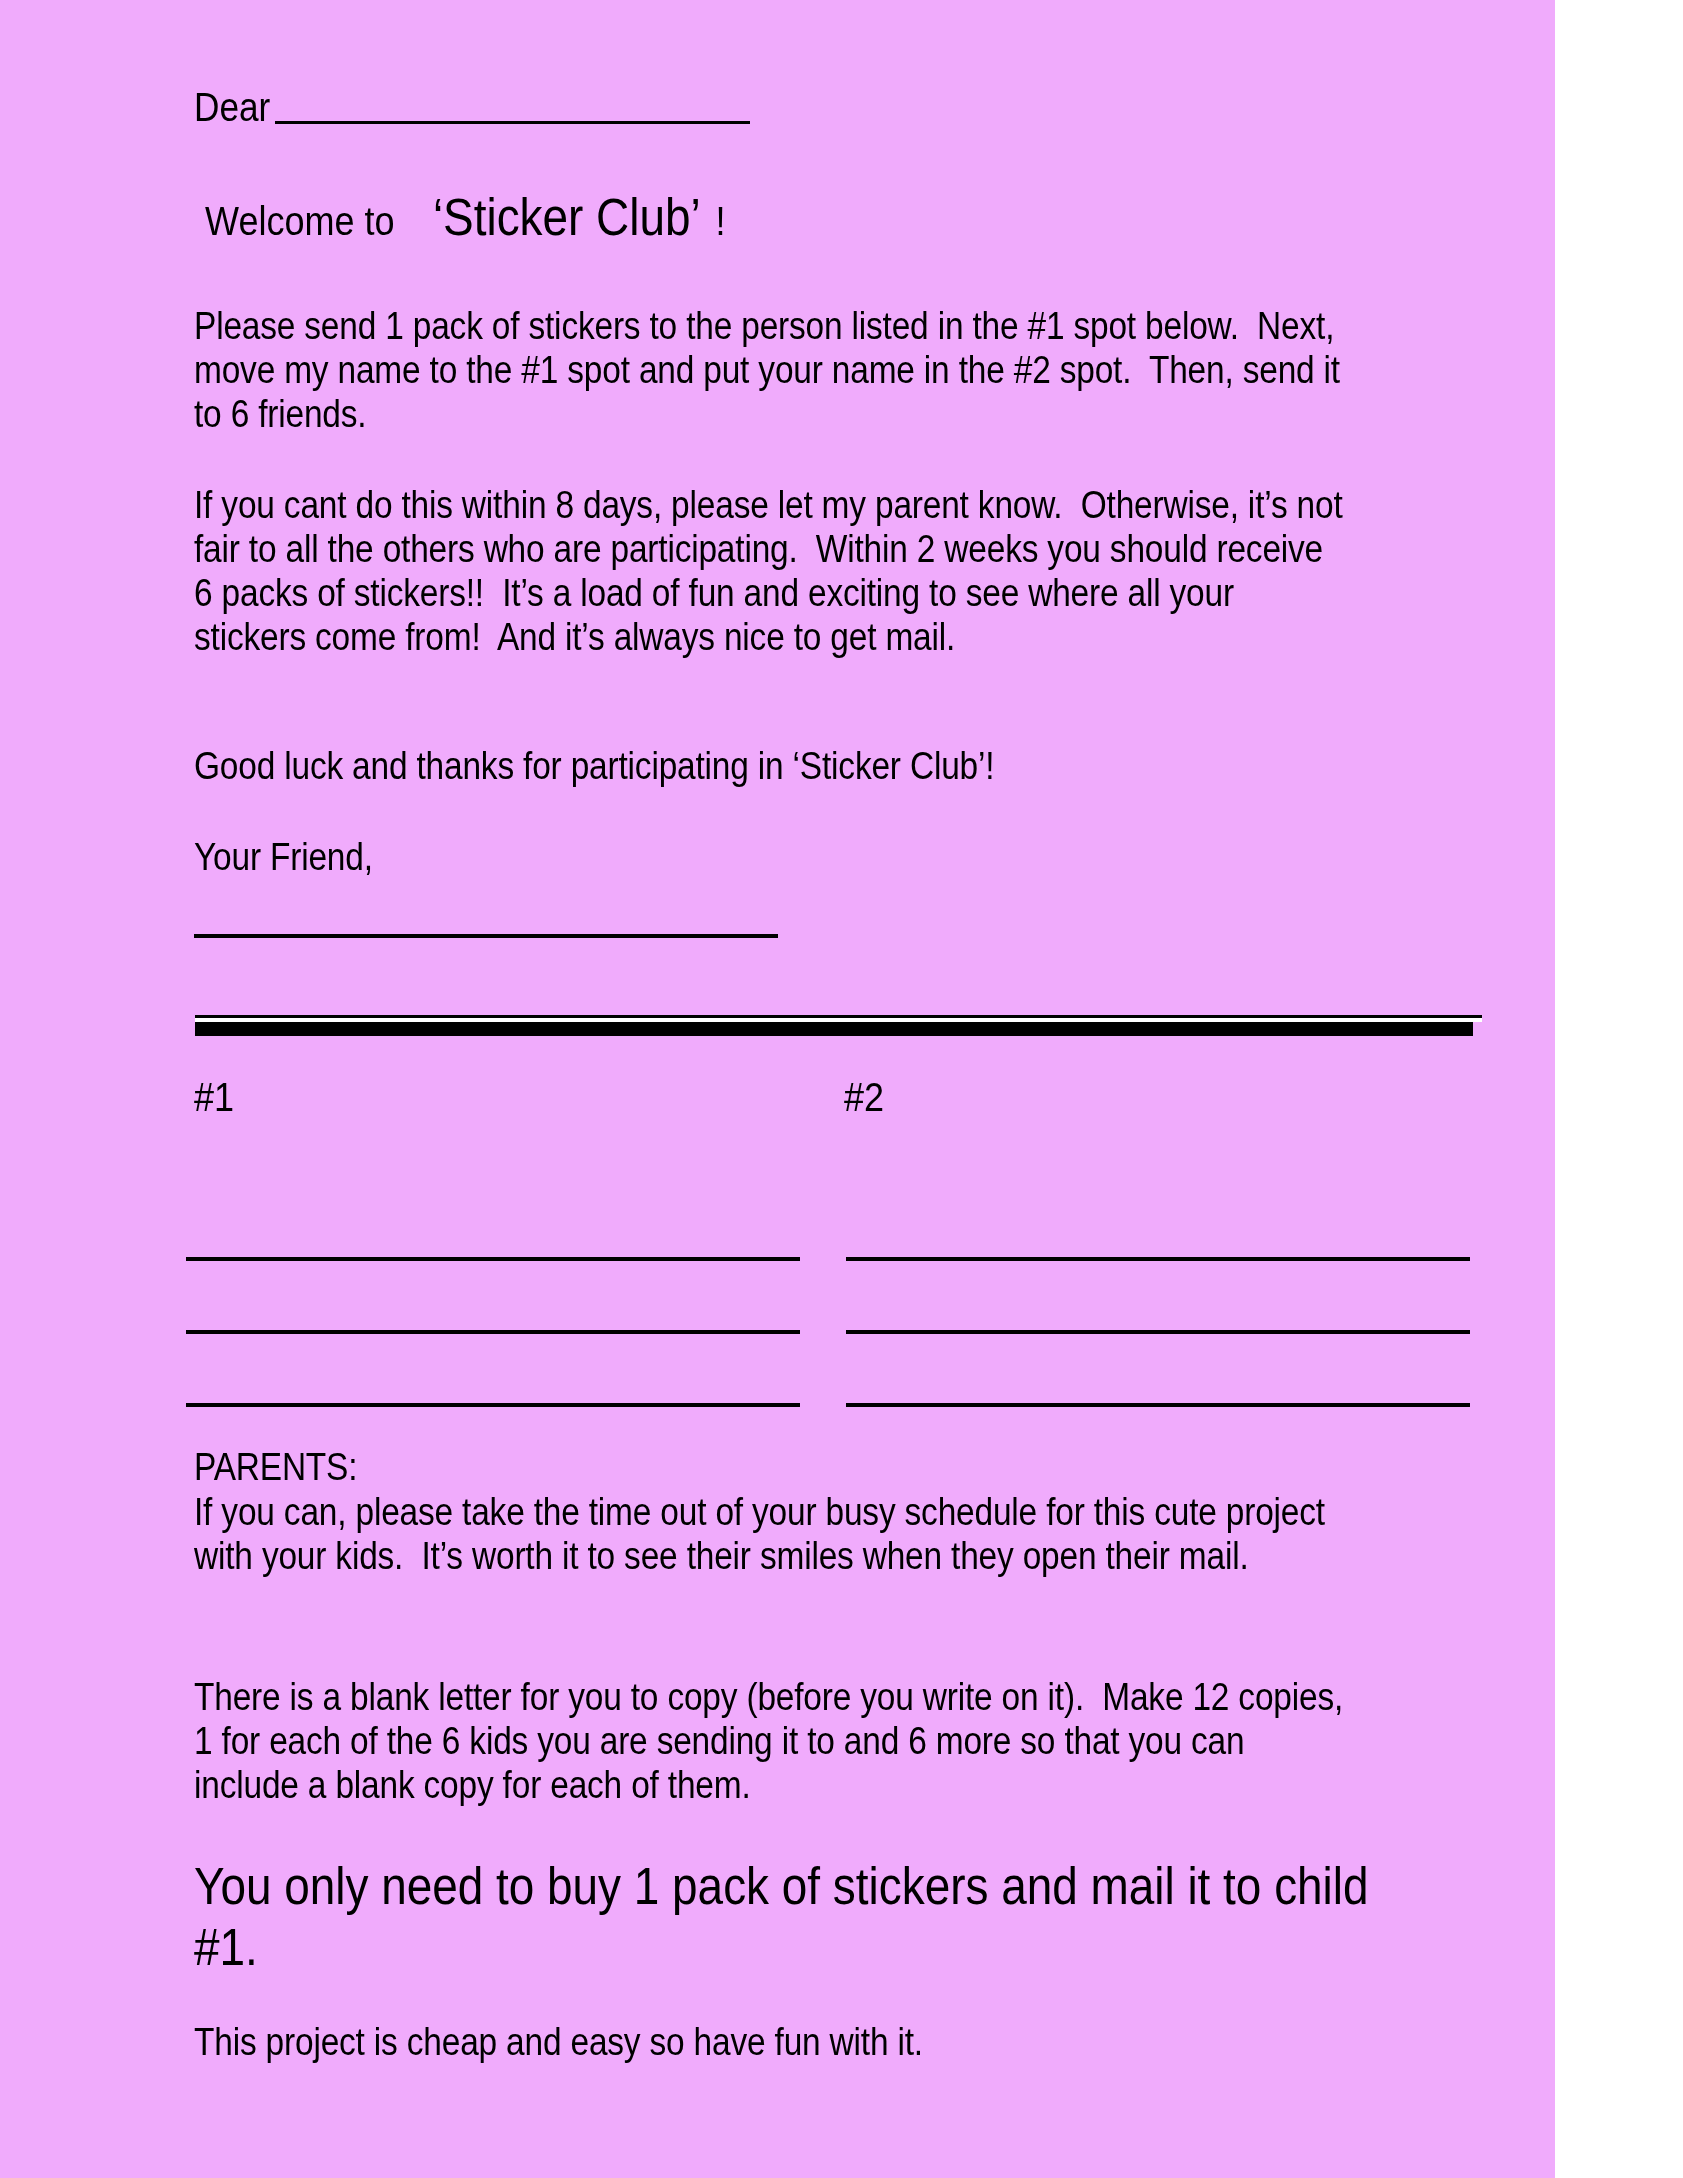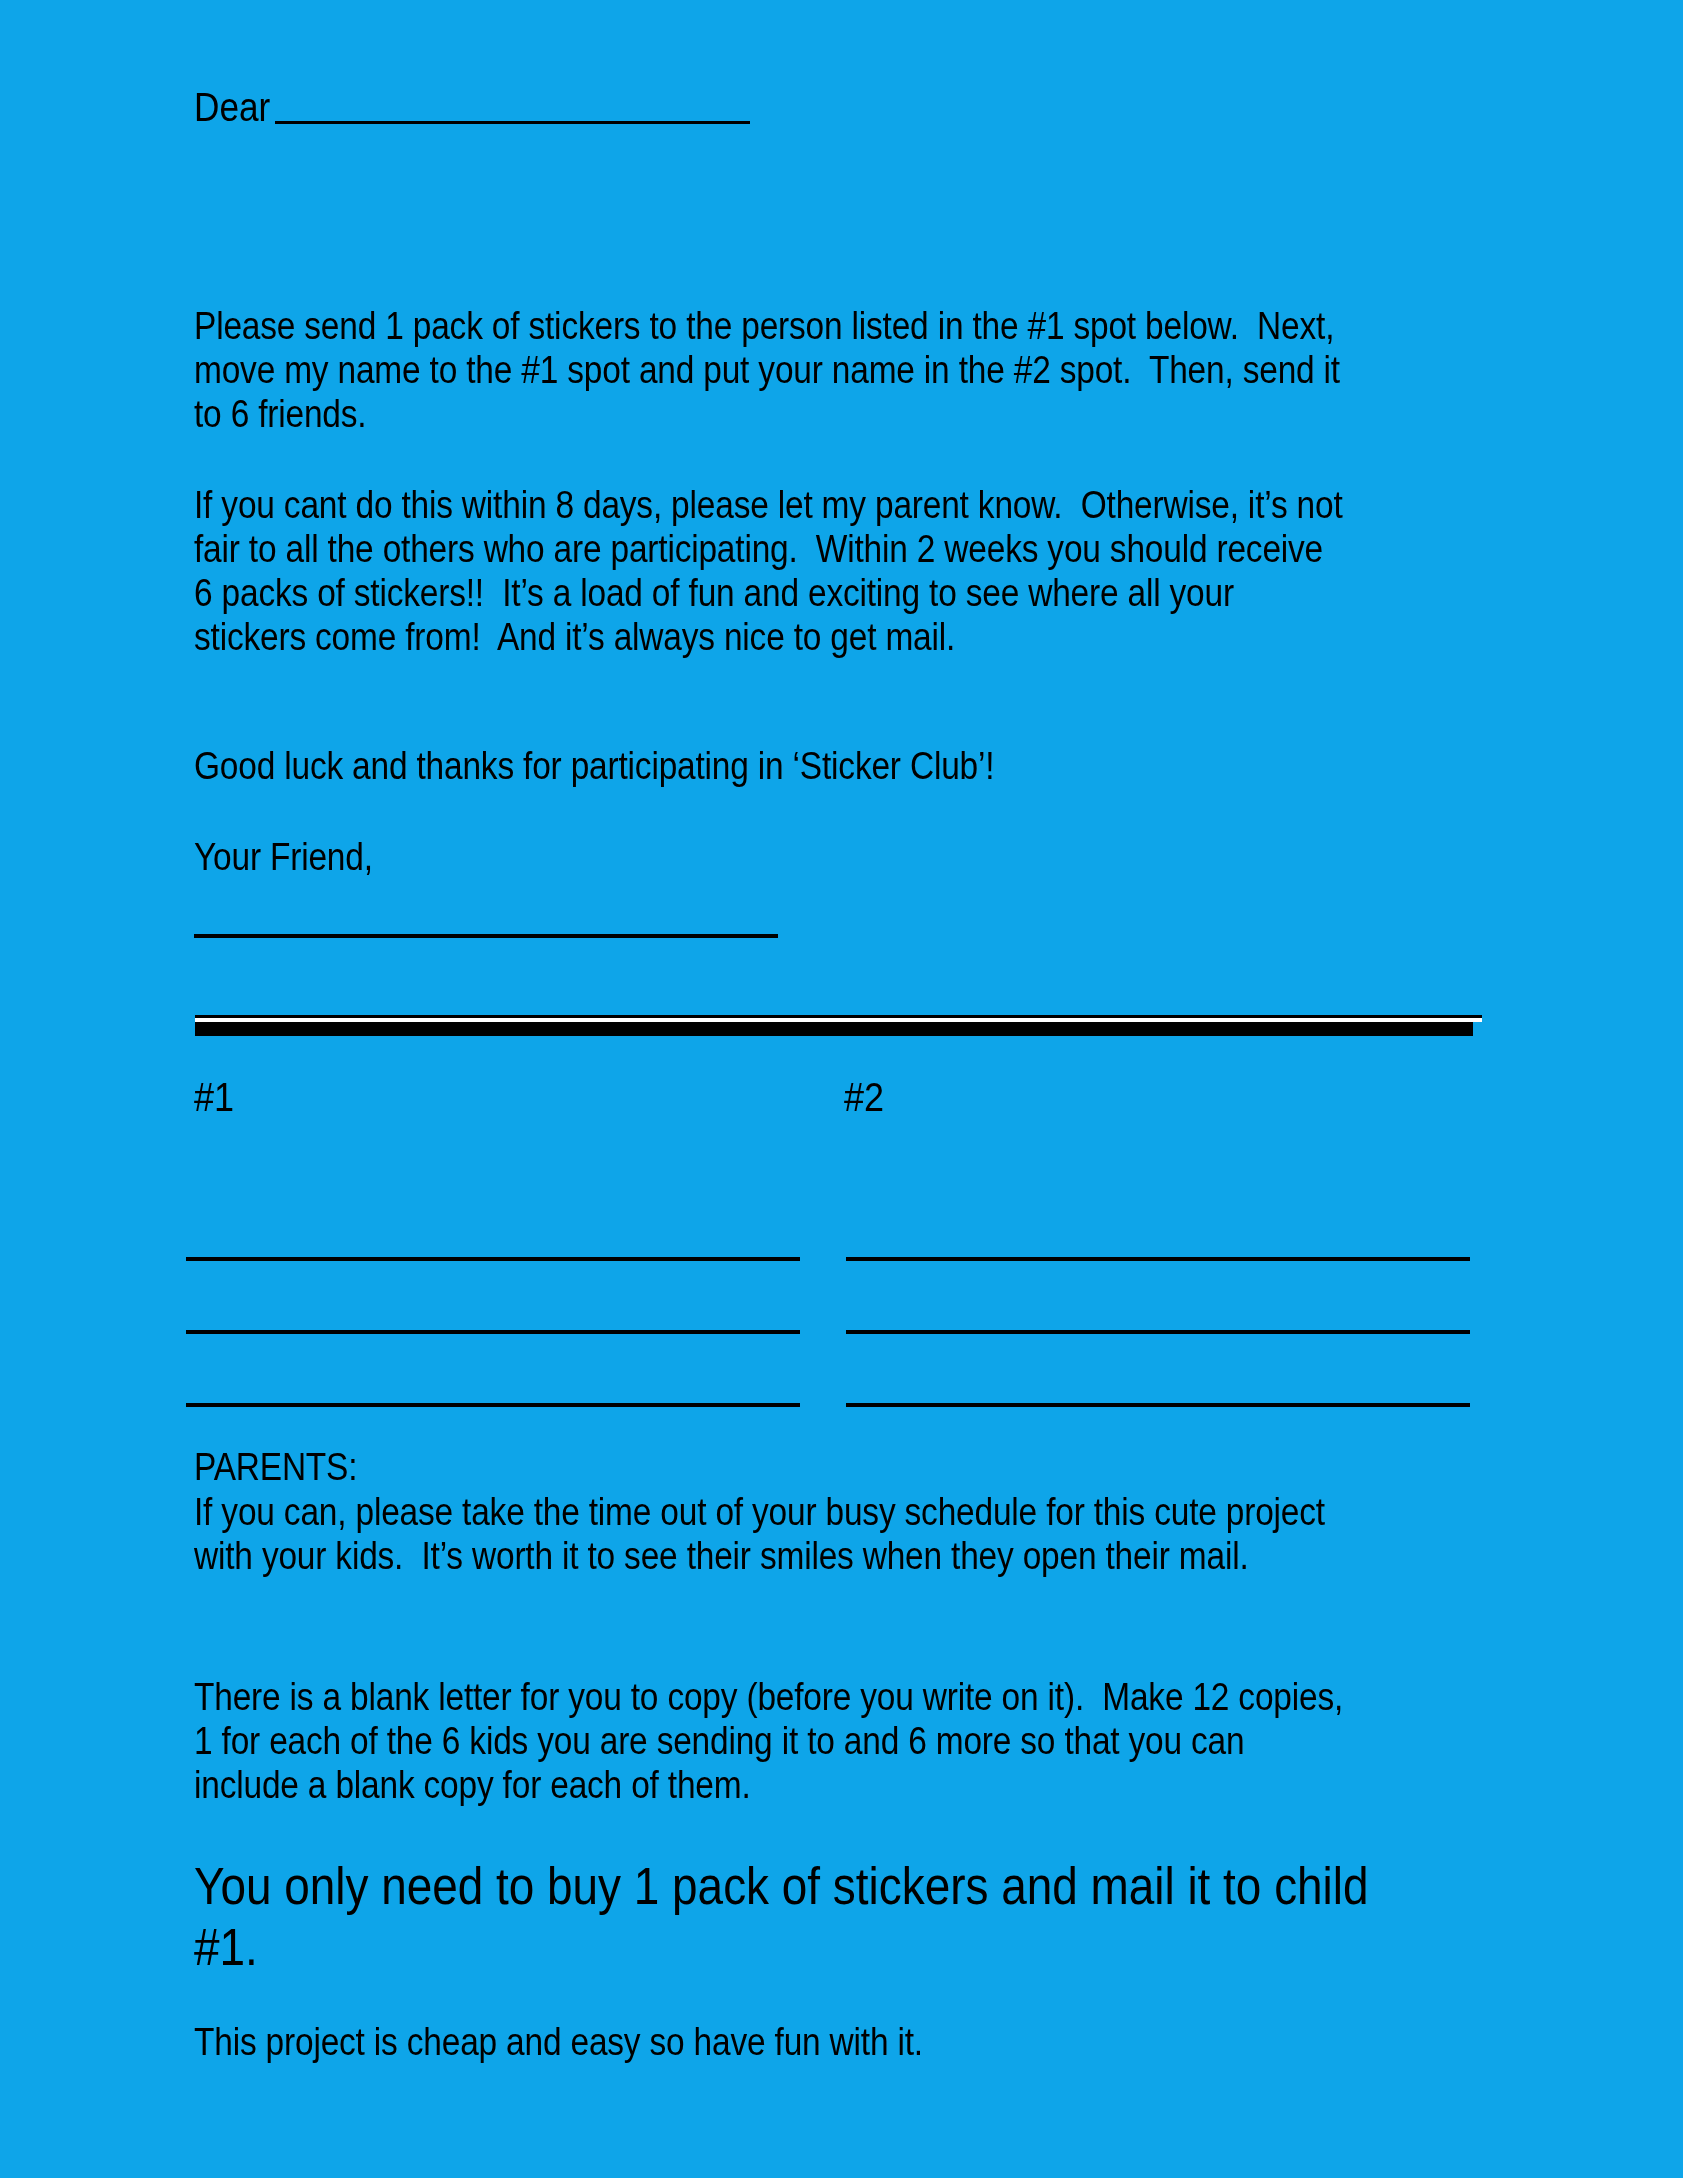--- a/index.html
+++ b/index.html
@@ -11,23 +11,23 @@
   body {
     width: 1683px;
     height: 2178px;
     font-family: "Liberation Sans Narrow", "Liberation Sans", sans-serif;
     color: #000000;
     -webkit-font-smoothing: none;
   }
 
   .page {
     position: relative;
-    width: 1683px;
+    width: 1555px;
     height: 2178px;
-    background: #0ea5e9;
+    background: #f0abfc;
     overflow: hidden;
     box-sizing: border-box;
   }
 
   
   .body-text {
     position: absolute;
     font-size: 38px;
     line-height: 44px;
     letter-spacing: -0.2px;
@@ -177,20 +177,25 @@
 </head>
 <body>
 
 <div class="page">
 
   <div class="salutation-row">
     <span class="salutation-label">Dear</span>
     <span class="salutation-blank"></span>
   </div>
 
+  <div class="welcome-heading">
+    <span class="welcome-small">Welcome to </span>
+    <span class="welcome-big">‘Sticker Club’</span>
+    <span class="welcome-bang">!</span>
+  </div>
 
   <div class="body-text" id="para-instructions">Please send 1 pack of stickers to the person listed in the #1 spot below.  Next, move my name to the #1 spot and put your name in the #2 spot.  Then, send it to 6 friends.</div>
 
   <div class="body-text" id="para-deadline">If you cant do this within 8 days, please let my parent know.  Otherwise, it’s not fair to all the others who are participating.  Within 2 weeks you should receive 6 packs of stickers!!  It’s a load of fun and exciting to see where all your stickers come from!  And it’s always nice to get mail.</div>
 
   <div class="body-text" id="para-goodluck">Good luck and thanks for participating in ‘Sticker Club’!</div>
 
   <div class="body-text" id="para-signoff">Your Friend,</div>
 
   <div class="signature-line"></div>

